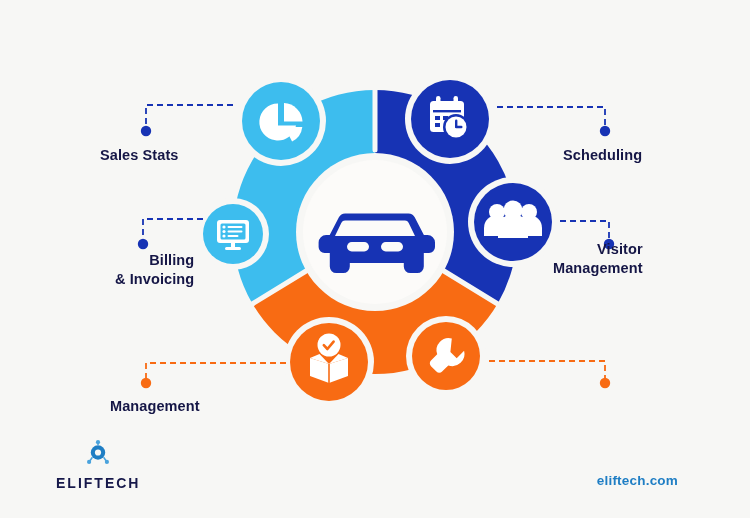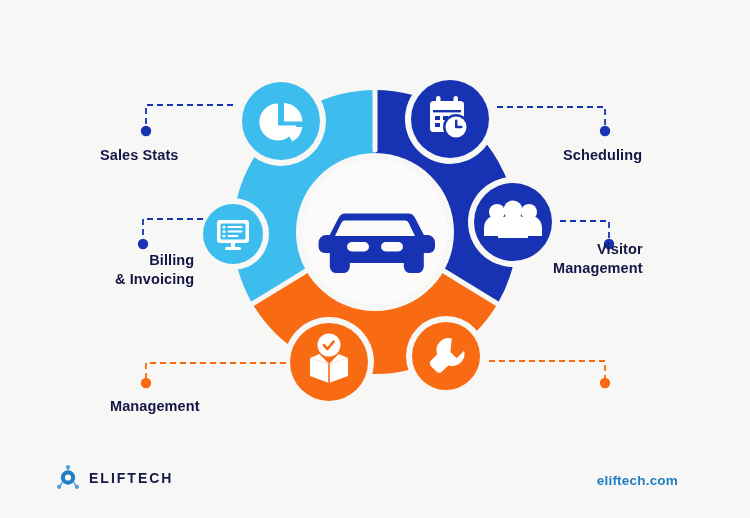--- a/index.html
+++ b/index.html
@@ -35,20 +35,21 @@
   .label.right { text-align: right; }
   .label.left  { text-align: right; }
 
   .brand {
     position: absolute;
     left: 56px;
     bottom: 27px;
     display: flex;
     align-items: center;
     gap: 9px;
+    flex-direction: column;
   }
   .brand-name {
     color: #16184a;
     font-size: 14px;
     font-weight: bold;
     letter-spacing: 2.0px;
   }
   .site {
     position: absolute;
     right: 72px;

